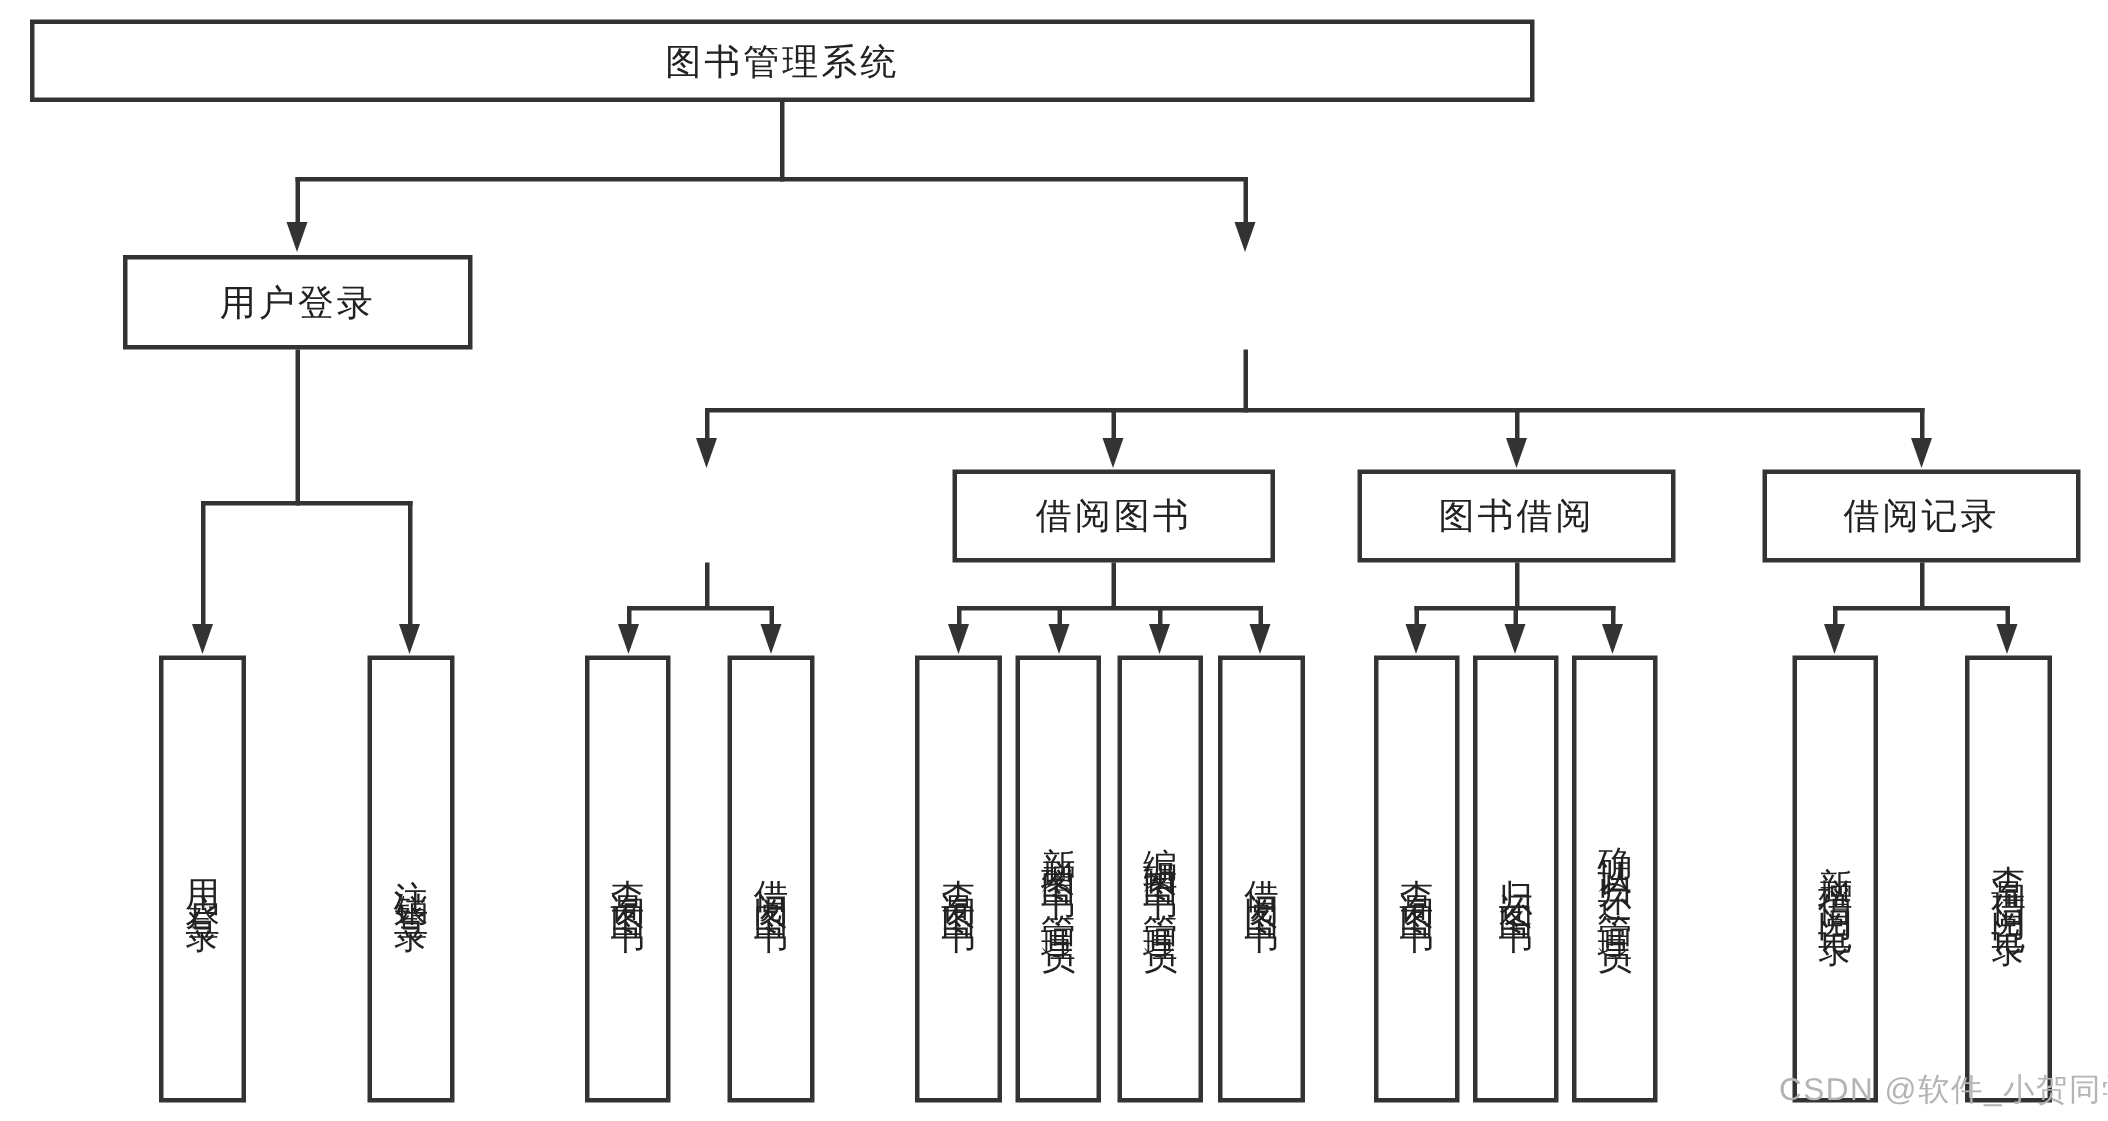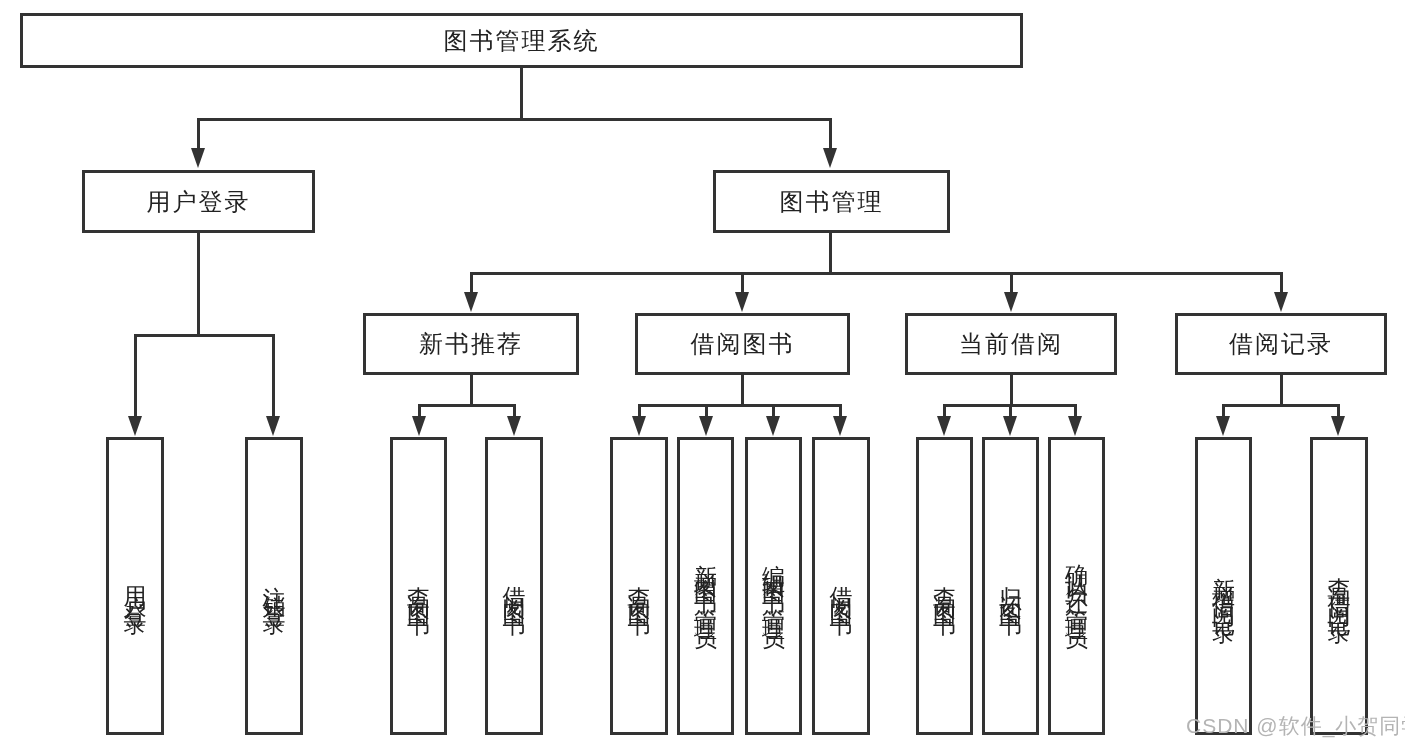--- a/index.html
+++ b/index.html
@@ -66,50 +66,44 @@
   <div class="line" style="left:520px;top:68px;width:3px;height:53px"></div>
   <div class="line" style="left:197px;top:118px;width:635px;height:3px"></div>
   <div class="line" style="left:197px;top:118px;width:3px;height:34px"></div>
   <div class="arrow" style="left:191px;top:148px"></div>
   <div class="line" style="left:829px;top:118px;width:3px;height:34px"></div>
   <div class="arrow" style="left:823px;top:148px"></div>
 
   <div class="box hbox" style="left:82px;top:170px;width:233px;height:63px">
     <span>用户登录</span>
   </div>
-  <div class="box hbox" style="left:713px;top:170px;width:237px;height:63px">
-    <span>图书管理</span>
-  </div>
 
   <div class="line" style="left:197px;top:233px;width:3px;height:104px"></div>
   <div class="line" style="left:134px;top:334px;width:141px;height:3px"></div>
   <div class="line" style="left:134px;top:334px;width:3px;height:84px"></div>
   <div class="arrow" style="left:128px;top:416px"></div>
   <div class="line" style="left:272px;top:334px;width:3px;height:84px"></div>
   <div class="arrow" style="left:266px;top:416px"></div>
 
   <div class="line" style="left:829px;top:233px;width:3px;height:42px"></div>
   <div class="line" style="left:470px;top:272px;width:813px;height:3px"></div>
   <div class="line" style="left:470px;top:272px;width:3px;height:22px"></div>
   <div class="arrow" style="left:464px;top:292px"></div>
   <div class="line" style="left:741px;top:272px;width:3px;height:22px"></div>
   <div class="arrow" style="left:735px;top:292px"></div>
   <div class="line" style="left:1010px;top:272px;width:3px;height:22px"></div>
   <div class="arrow" style="left:1004px;top:292px"></div>
   <div class="line" style="left:1280px;top:272px;width:3px;height:22px"></div>
   <div class="arrow" style="left:1274px;top:292px"></div>
 
-  <div class="box hbox" style="left:363px;top:313px;width:216px;height:62px">
-    <span>新书推荐</span>
-  </div>
   <div class="box hbox" style="left:635px;top:313px;width:215px;height:62px">
     <span>借阅图书</span>
   </div>
   <div class="box hbox" style="left:905px;top:313px;width:212px;height:62px">
-    <span>当前借阅</span>
+    <span>图书借阅</span>
   </div>
   <div class="box hbox" style="left:1175px;top:313px;width:212px;height:62px">
     <span>借阅记录</span>
   </div>
 
   <div class="line" style="left:470px;top:375px;width:3px;height:31px"></div>
   <div class="line" style="left:741px;top:375px;width:3px;height:31px"></div>
   <div class="line" style="left:1010px;top:375px;width:3px;height:31px"></div>
   <div class="line" style="left:1280px;top:375px;width:3px;height:31px"></div>
 

